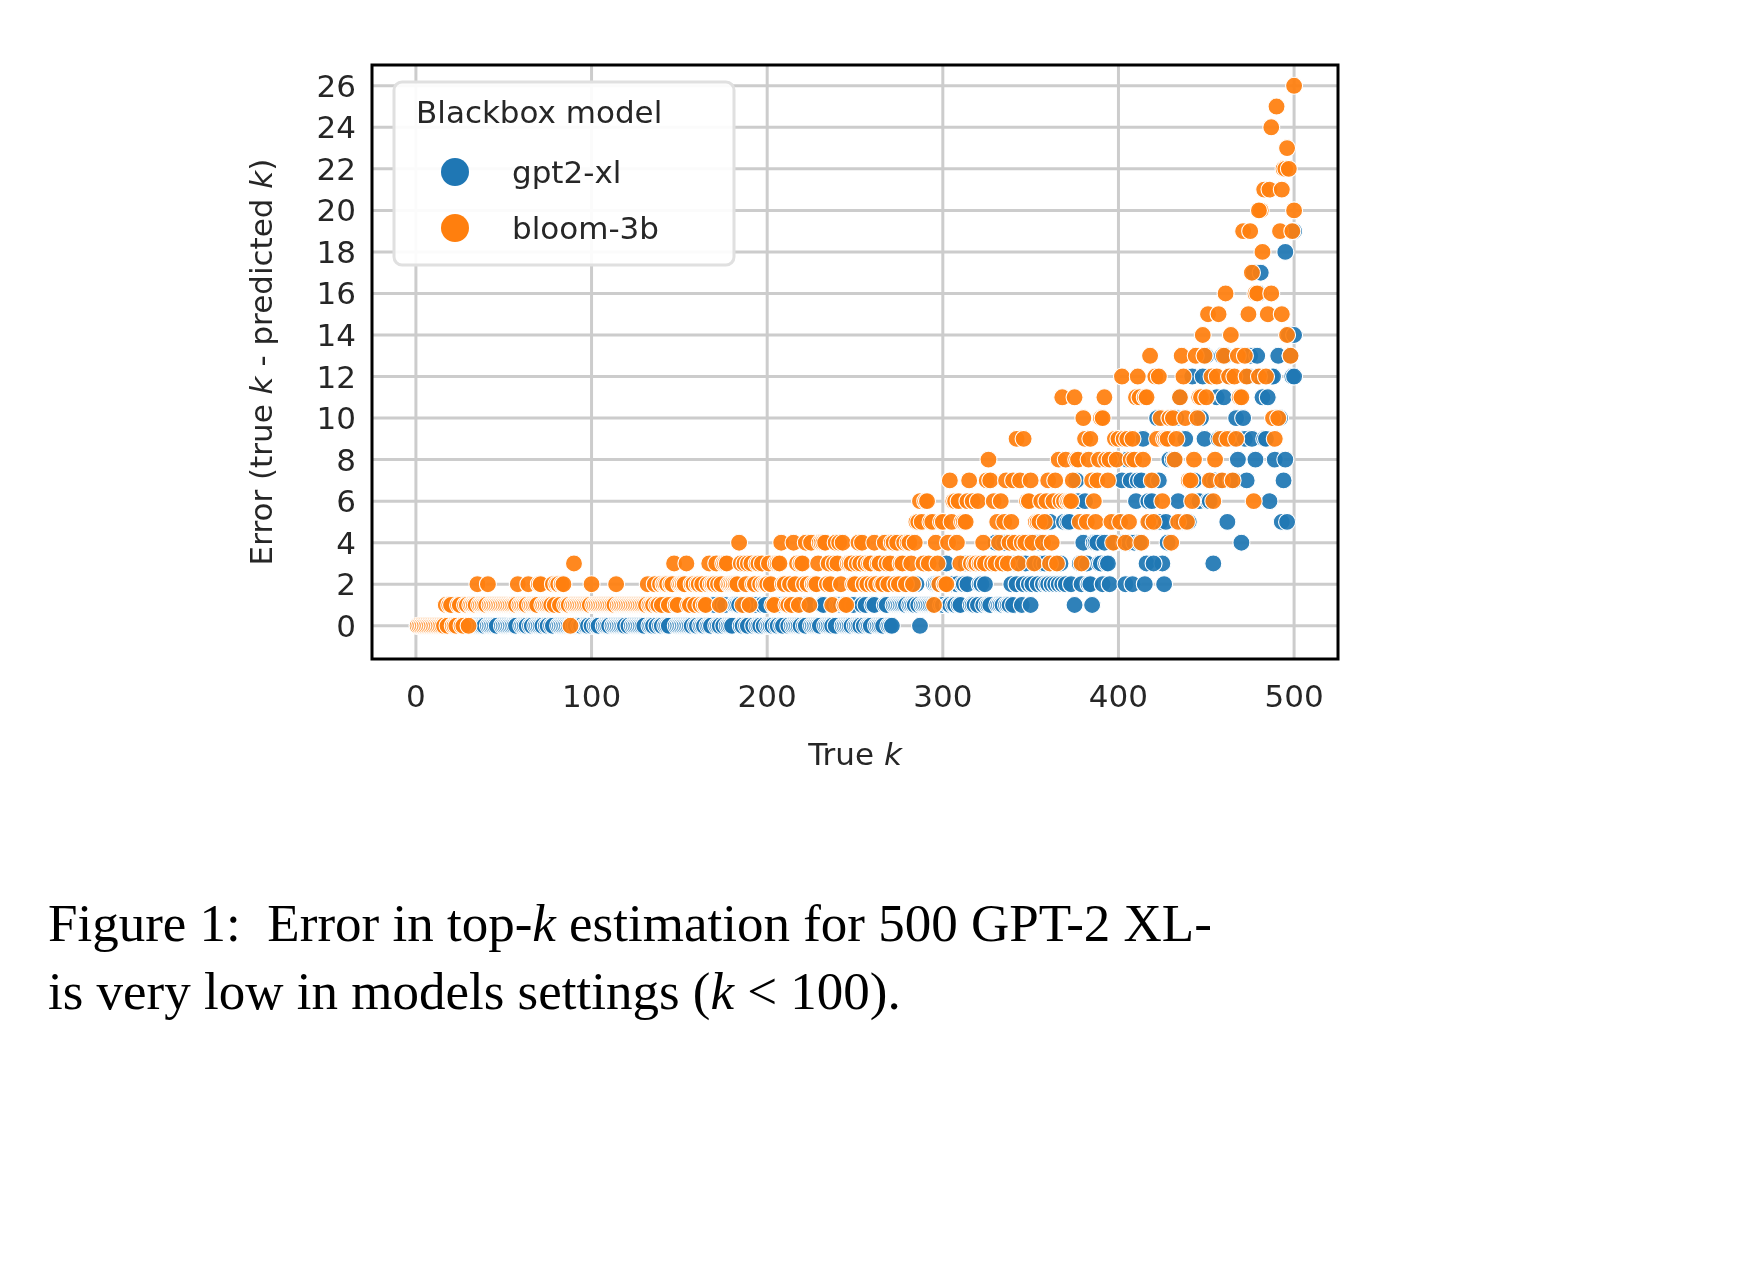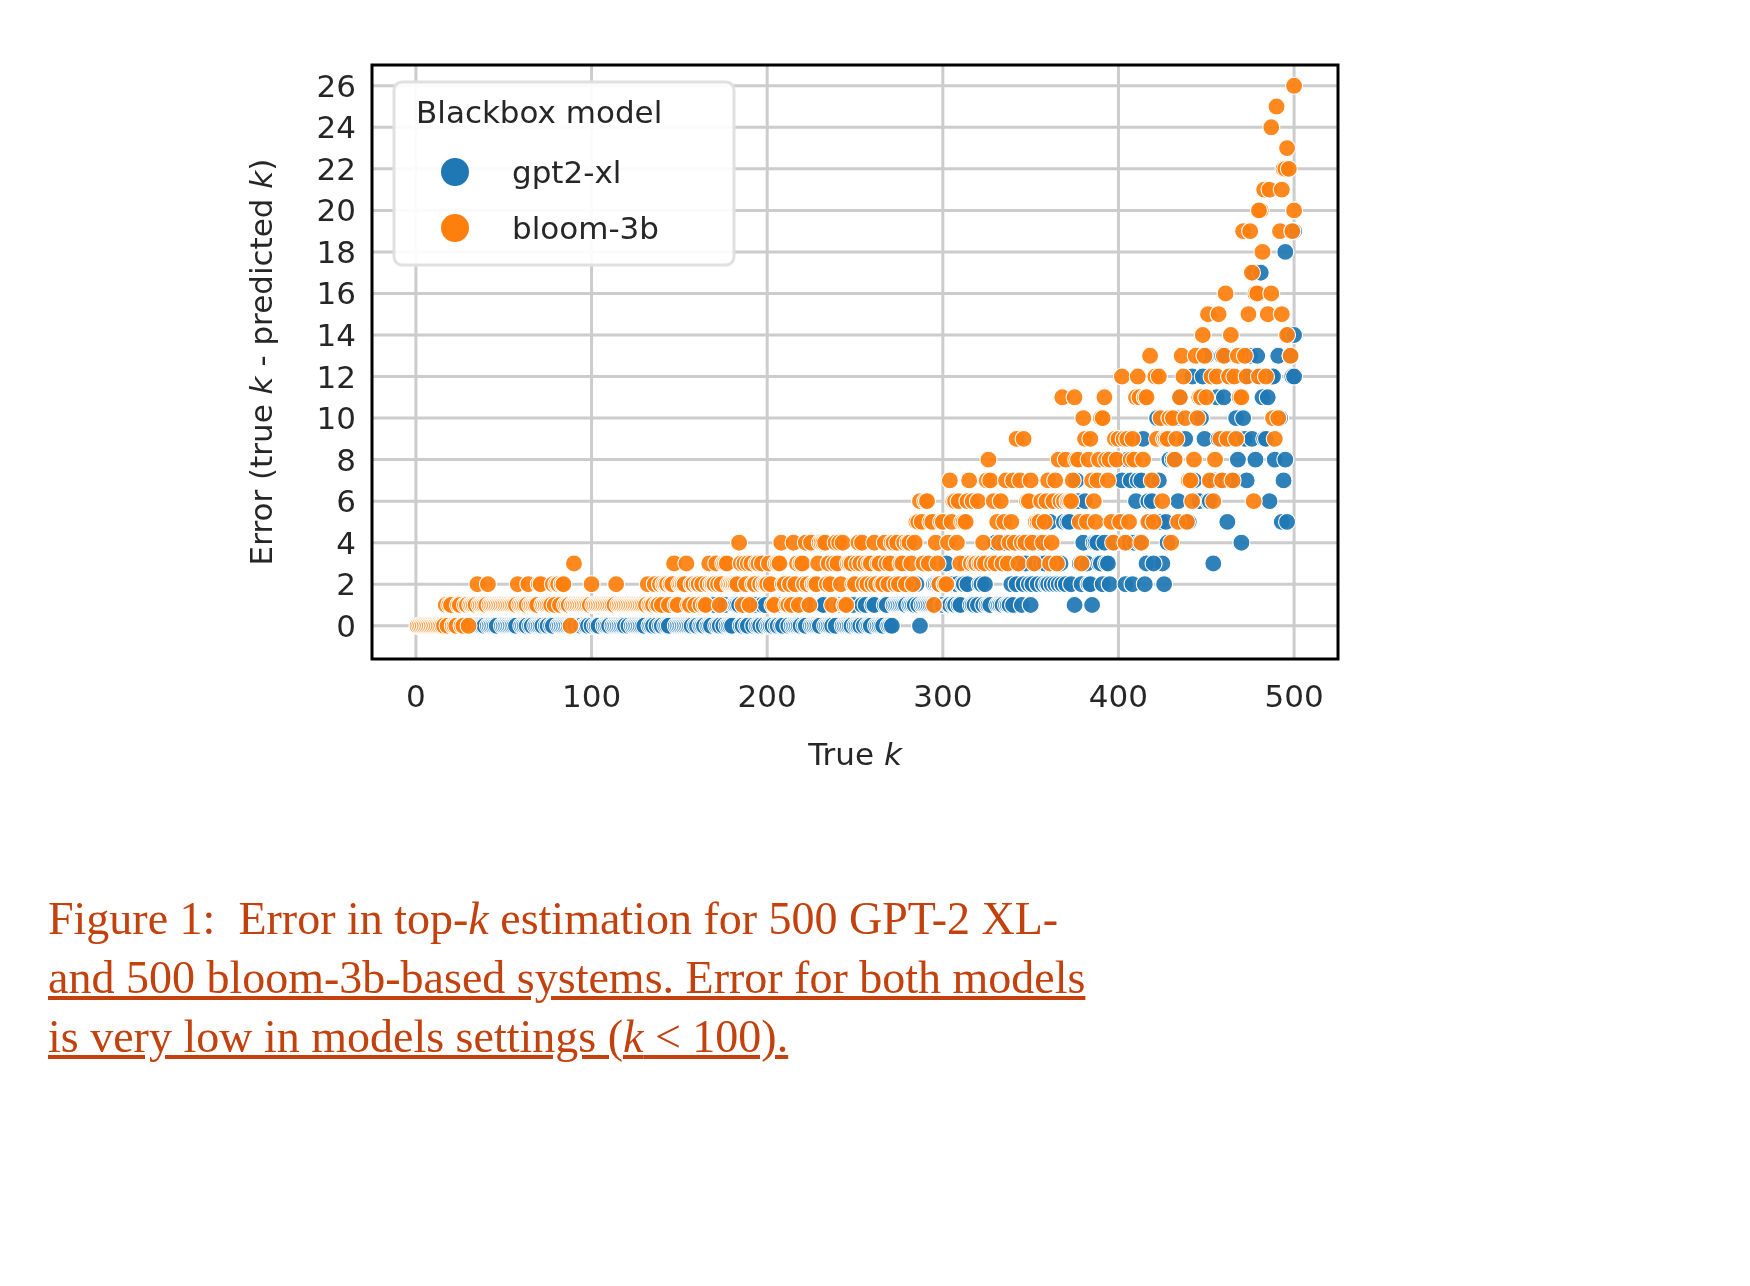--- a/index.html
+++ b/index.html
@@ -73,27 +73,26 @@
     fill: #262626;
   }
 
   
   #caption {
     position: absolute;
     left: 48px;
     top: 890px;
     width: 1660px;
     font-family: "Liberation Serif", "DejaVu Serif", serif;
-    font-size: 46px;
+    font-size: 53px;
     line-height: 1.28;
-    color: #c2410c;
+    color: #000000;
     text-align: justify;
     text-justify: inter-word;
     letter-spacing: 0px;
-    text-decoration: underline;
   }
   #caption .ital {
     font-style: italic;
   }
   #caption .capline {
     display: block;
     white-space: nowrap;
   }
   #caption .spread {
     display: inline-block;
@@ -1194,17 +1193,16 @@
             <circle id="legend-dot-1" cx="215" cy="173" r="14" fill="#ff7f0e"></circle>
             <text id="legend-text-1" class="legend-label" x="272" y="184">bloom-3b</text>
           </g>
         </g>
       </svg>
     </div>
   </div>
 
   <div id="caption">
     <span class="capline"><span class="spread"><span>Figure 1:</span>&nbsp;&nbsp;<span>Error in top-</span><span class="ital">k</span><span> estimation for 500 GPT-2 XL-</span></span></span>
-    <span class="capline"><span>and 500 bloom-3b-based systems. Error for both models</span></span>
     <span class="capline"><span>is very low in models settings (</span><span class="ital">k</span><span> &lt; 100).</span></span>
   </div>
 
 </div>
 
 </body></html>

